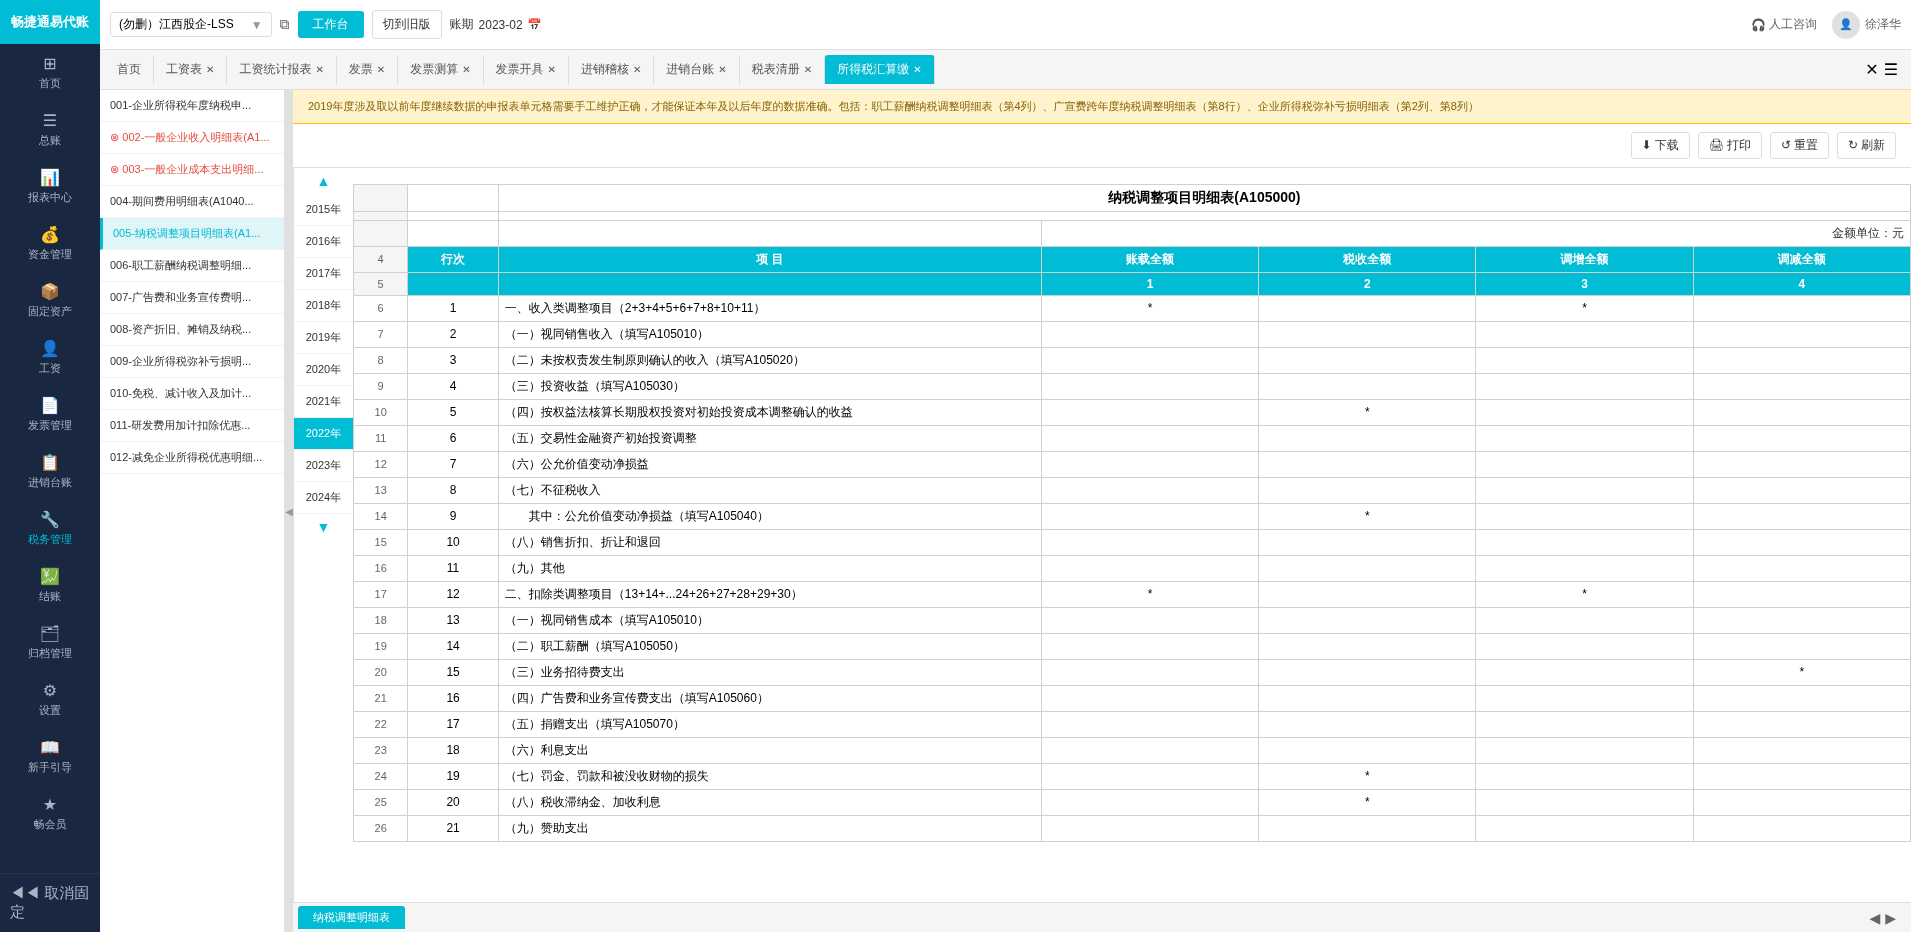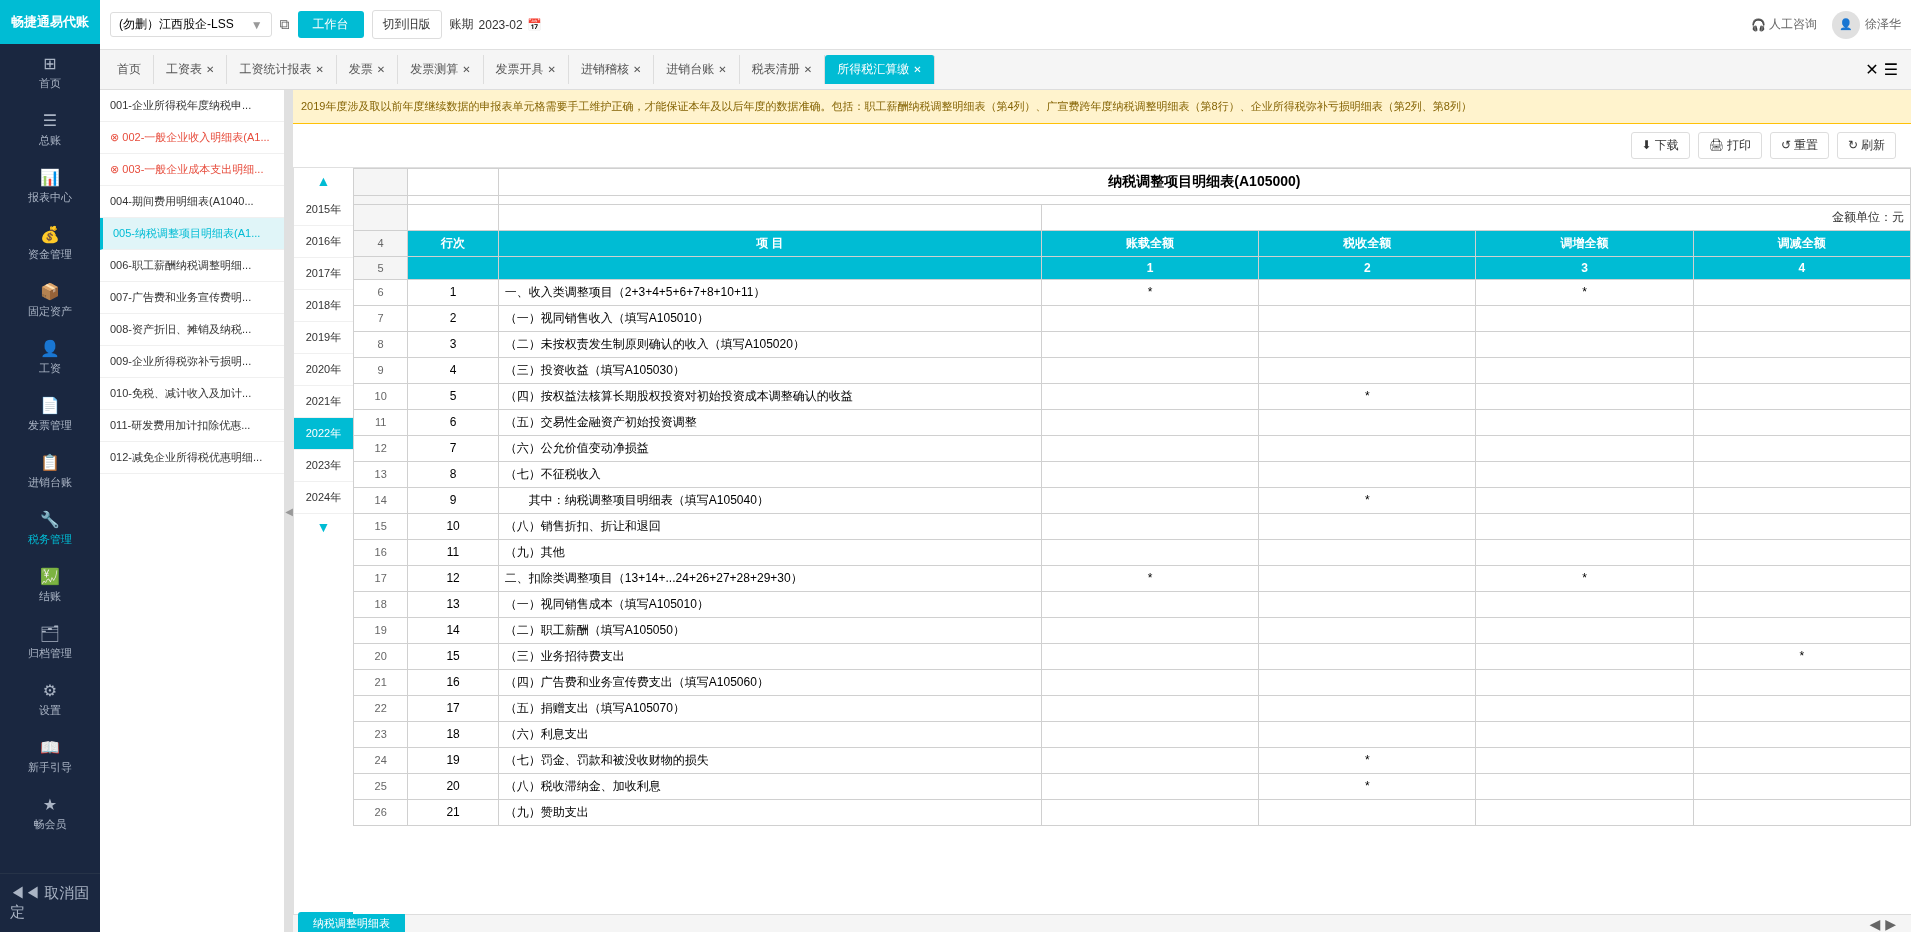--- a/index.html
+++ b/index.html
@@ -41,29 +41,29 @@
     
     .left-panel { width: 185px; background: white; border-right: 1px solid #e0e0e0; flex-shrink: 0; overflow-y: auto; }
     .left-panel-item { padding: 8px 10px; font-size: 11px; color: #333; cursor: pointer; border-bottom: 1px solid #f0f0f0; }
     .left-panel-item.active { background: #e0f5f8; color: #00bcd4; border-left: 3px solid #00bcd4; }
     .left-panel-item.error { color: #e74c3c; }
 
     
     .right-content { flex: 1; display: flex; flex-direction: column; overflow: hidden; }
 
     
-    .warning-bar { background: #fff3cd; padding: 8px 8px; font-size: 11px; color: #856404; border-bottom: 1px solid #ffc107; line-height: 1.5; flex-shrink: 0; }
+    .warning-bar { background: #fff3cd; padding: 8px 15px; font-size: 11px; color: #856404; border-bottom: 1px solid #ffc107; line-height: 1.5; flex-shrink: 0; }
 
     
     .toolbar { display: flex; align-items: center; gap: 8px; padding: 8px 15px; background: white; border-bottom: 1px solid #e0e0e0; flex-shrink: 0; justify-content: flex-end; }
     .toolbar-btn { display: flex; align-items: center; gap: 3px; padding: 4px 10px; border: 1px solid #ddd; border-radius: 3px; cursor: pointer; background: white; font-size: 12px; color: #333; }
 
     
     .spreadsheet-container { flex: 1; overflow: auto; background: white; position: relative; }
-    .spreadsheet { width: 100%; border-collapse: collapse; font-size: 12px; }
+    .spreadsheet { width: 100%; border-collapse: collapse; font-size: 12px; margin-top: 16px; }
     .spreadsheet th, .spreadsheet td { border: 1px solid #d0d0d0; padding: 4px 6px; }
 
     
     .row-num { background: #f5f5f5; color: #666; text-align: center; width: 30px; font-size: 11px; }
 
     
     .header-title { background: white; text-align: center; font-size: 14px; font-weight: bold; }
     .header-unit { background: white; text-align: right; font-size: 12px; color: #333; }
     .col-header { background: #00bcd4; color: white; text-align: center; font-weight: bold; }
 
@@ -72,21 +72,21 @@
     .data-cell { text-align: center; }
     .item-cell { text-align: left; }
 
     
     .year-scroll { width: 60px; background: white; border-left: 1px solid #e0e0e0; display: flex; flex-direction: column; align-items: center; overflow-y: auto; flex-shrink: 0; }
     .year-item { padding: 8px 5px; font-size: 11px; color: #333; cursor: pointer; text-align: center; width: 100%; border-bottom: 1px solid #f0f0f0; }
     .year-item.active { background: #00bcd4; color: white; }
     .year-scroll-up, .year-scroll-down { padding: 5px; cursor: pointer; color: #00bcd4; font-size: 14px; }
 
     
-    .bottom-tabbar { height: 18px; background: #f5f5f5; border-top: 1px solid #ddd; display: flex; align-items: center; padding: 0 5px; flex-shrink: 0; }
+    .bottom-tabbar { height: 30px; background: #f5f5f5; border-top: 1px solid #ddd; display: flex; align-items: center; padding: 0 5px; flex-shrink: 0; }
     .bottom-tab { padding: 4px 15px; background: #00bcd4; color: white; font-size: 11px; border-radius: 3px 3px 0 0; cursor: pointer; }
     .bottom-nav { display: flex; align-items: center; gap: 5px; margin-left: auto; padding-right: 10px; }
     .bottom-nav span { font-size: 14px; cursor: pointer; color: #666; }
 
     
     .resize-handle { width: 8px; background: #e0e0e0; cursor: col-resize; flex-shrink: 0; display: flex; align-items: center; justify-content: center; }
     .resize-handle::after { content: '◀'; font-size: 10px; color: #999; }
   </style>
 </head>
 <body>
@@ -415,21 +415,21 @@
               <td class="data-cell">8</td>
               <td class="item-cell">（七）不征税收入</td>
               <td class="data-cell"></td>
               <td class="data-cell"></td>
               <td class="data-cell"></td>
               <td class="data-cell"></td>
             </tr>
             <tr class="data-row">
               <td class="row-num">14</td>
               <td class="data-cell">9</td>
-              <td class="item-cell">　　其中：纳税调整项目明细表（填写A105040）</td>
+              <td class="item-cell">　　其中：公允价值变动净损益（填写A105040）</td>
               <td class="data-cell"></td>
               <td class="data-cell">*</td>
               <td class="data-cell"></td>
               <td class="data-cell"></td>
             </tr>
             <tr class="data-row">
               <td class="row-num">15</td>
               <td class="data-cell">10</td>
               <td class="item-cell">（八）销售折扣、折让和退回</td>
               <td class="data-cell"></td>

